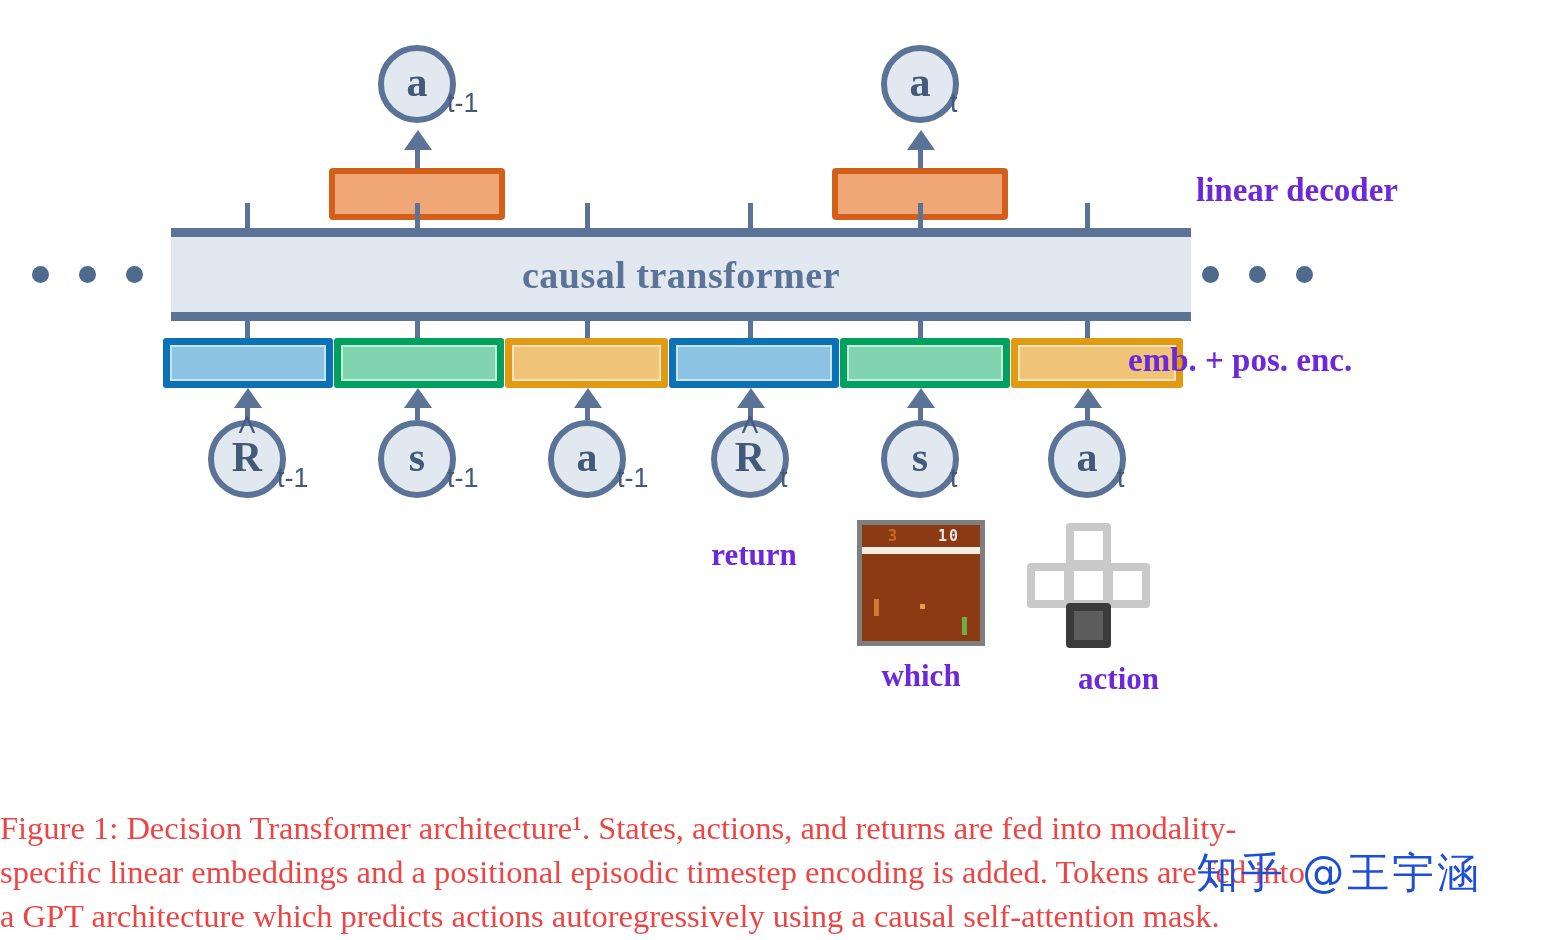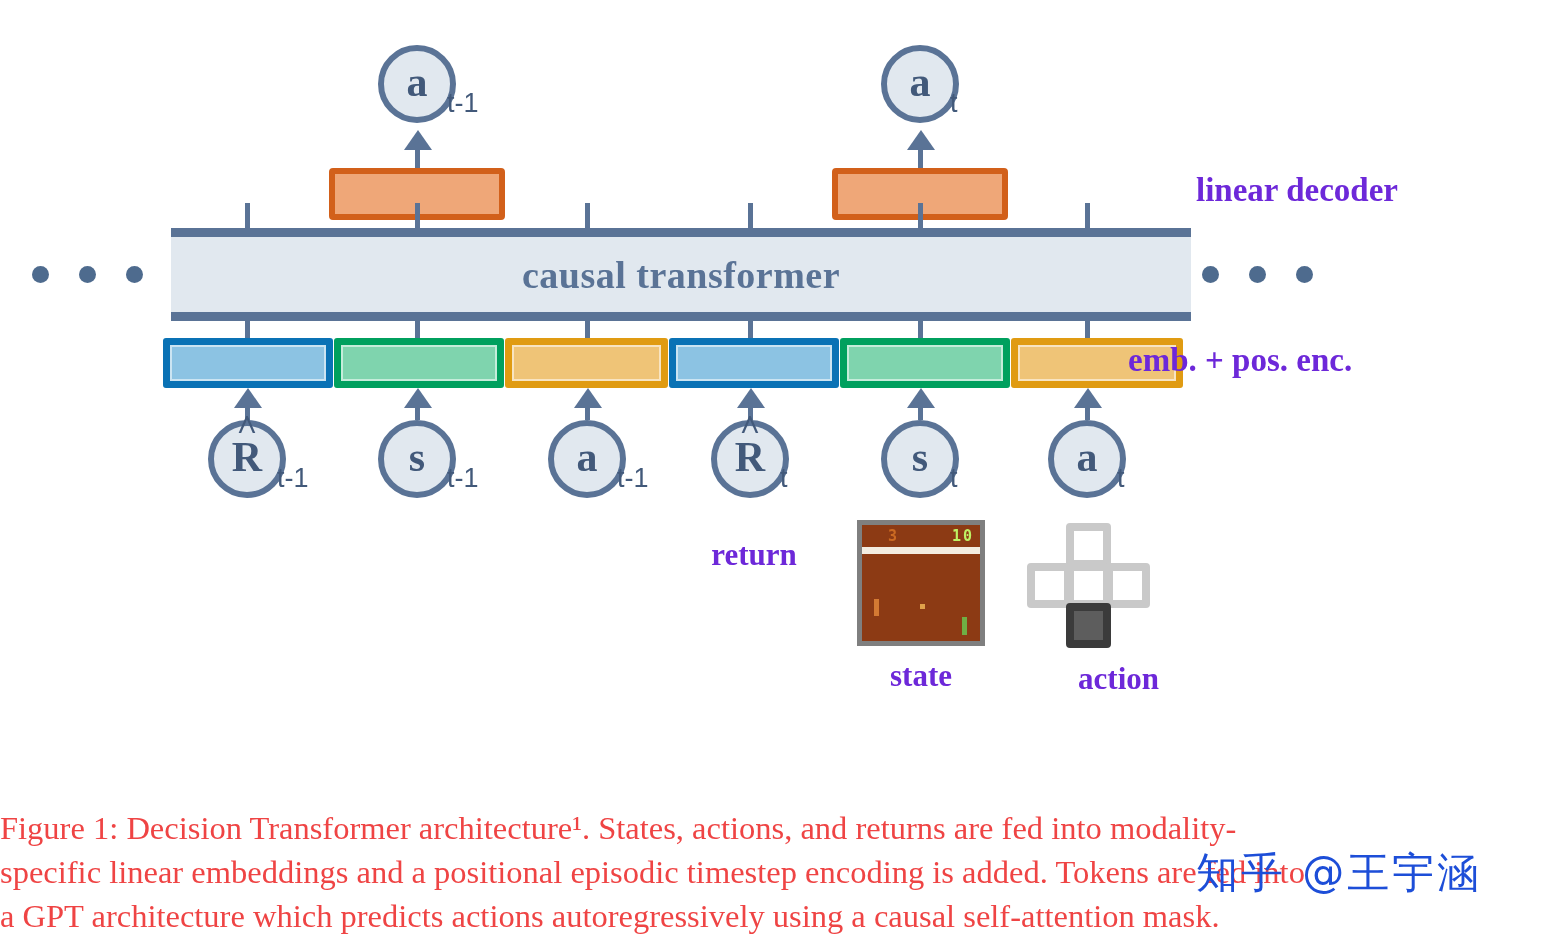--- a/index.html
+++ b/index.html
@@ -211,21 +211,21 @@
   .st-score {
     position: absolute;
     top: 4px;
     font-family: "DejaVu Sans Mono", monospace;
     font-size: 15px;
     font-weight: bold;
     letter-spacing: 2px;
     line-height: 1;
   }
   .st-score.l { left: 26px; color: #cc6a22; }
-  .st-score.r { right: 6px; color: #bef264; }
+  .st-score.r { right: 20px; color: #e5e5e5; }
   .st-topbar {
     position: absolute;
     left: 0; right: 0;
     top: 22px;
     height: 7px;
     background: #f3ece0;
   }
   .st-paddle-l {
     position: absolute;
     left: 12px;
@@ -443,21 +443,21 @@
 
   <div class="icon-col" style="left:851px; top:520px;">
     <div class="state-tile">
       <span class="st-score l">3</span>
       <span class="st-score r">10</span>
       <span class="st-topbar"></span>
       <span class="st-paddle-l"></span>
       <span class="st-paddle-r"></span>
       <span class="st-ball"></span>
     </div>
-    <div class="icon-caption">state</div>
+    <div class="icon-caption">which</div>
   </div>
 
   <div class="icon-col" style="left:1019px; top:521px;text-align:right;">
     <div class="dpad">
       <span class="cell up"></span>
       <span class="cell left"></span>
       <span class="cell mid"></span>
       <span class="cell right"></span>
       <span class="cell down"></span>
     </div>

